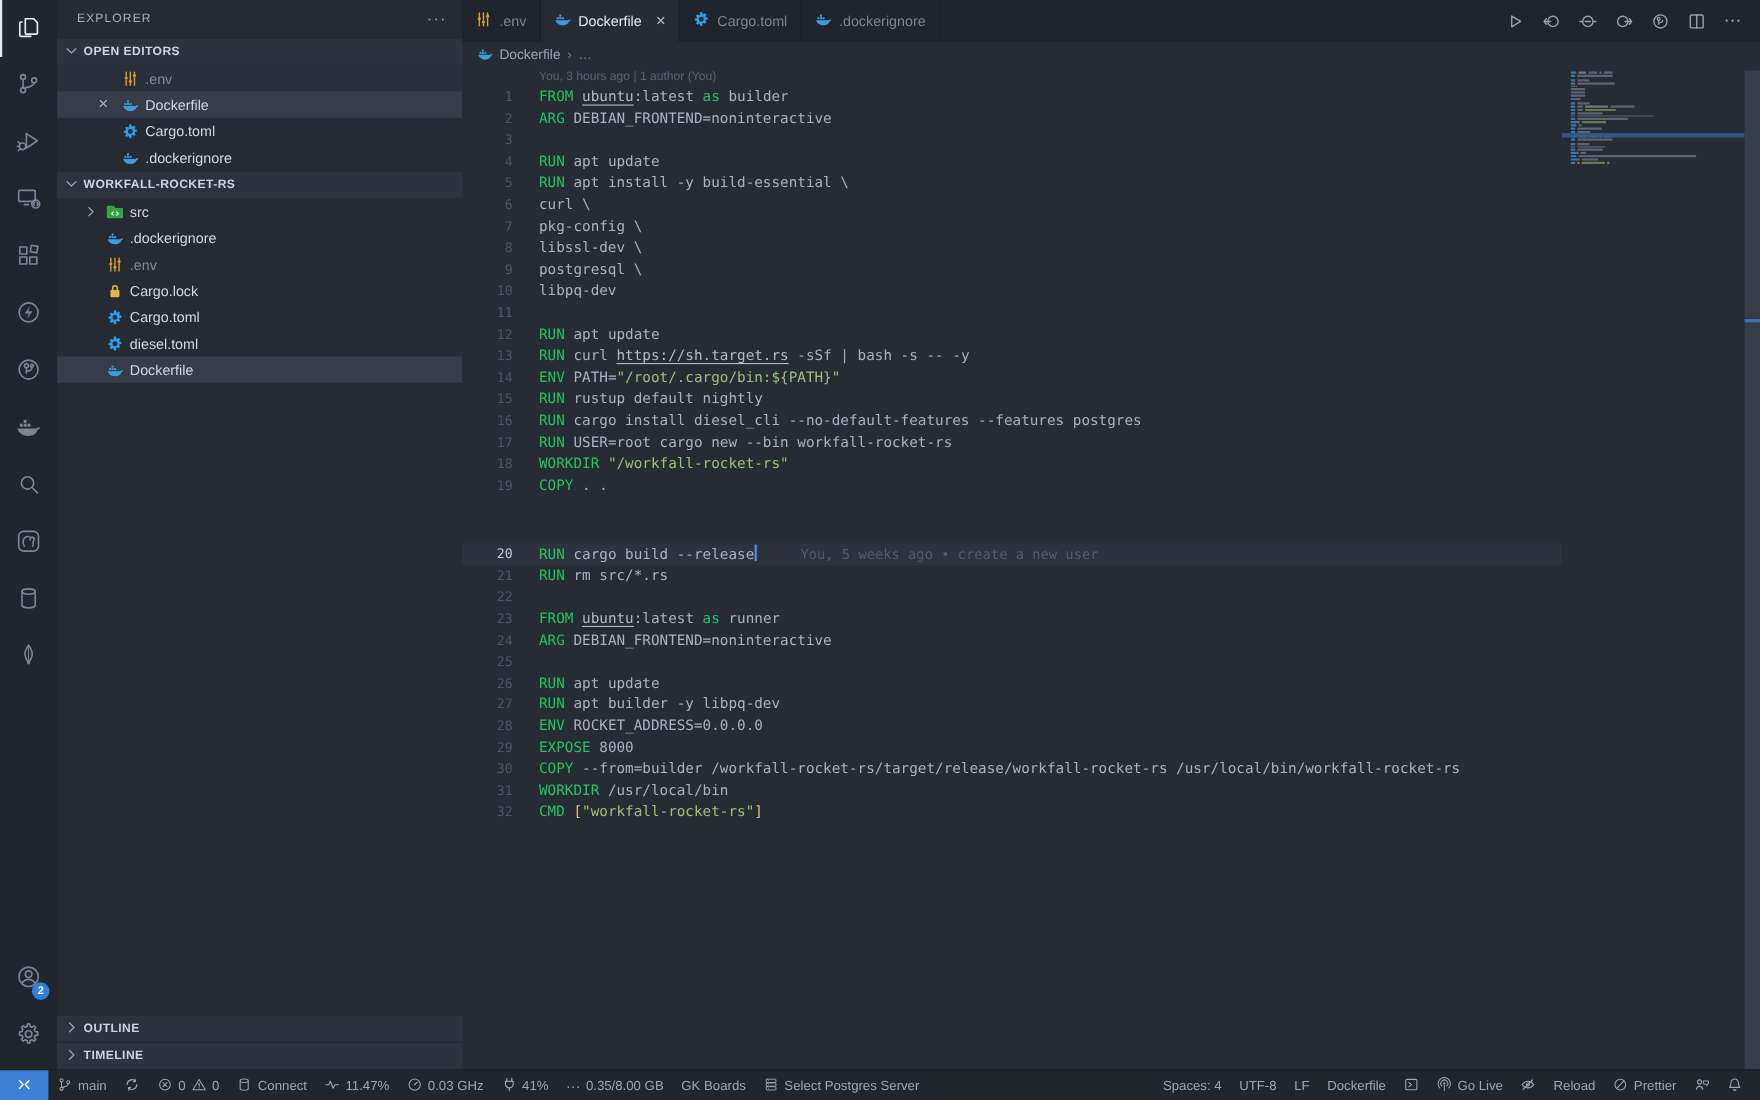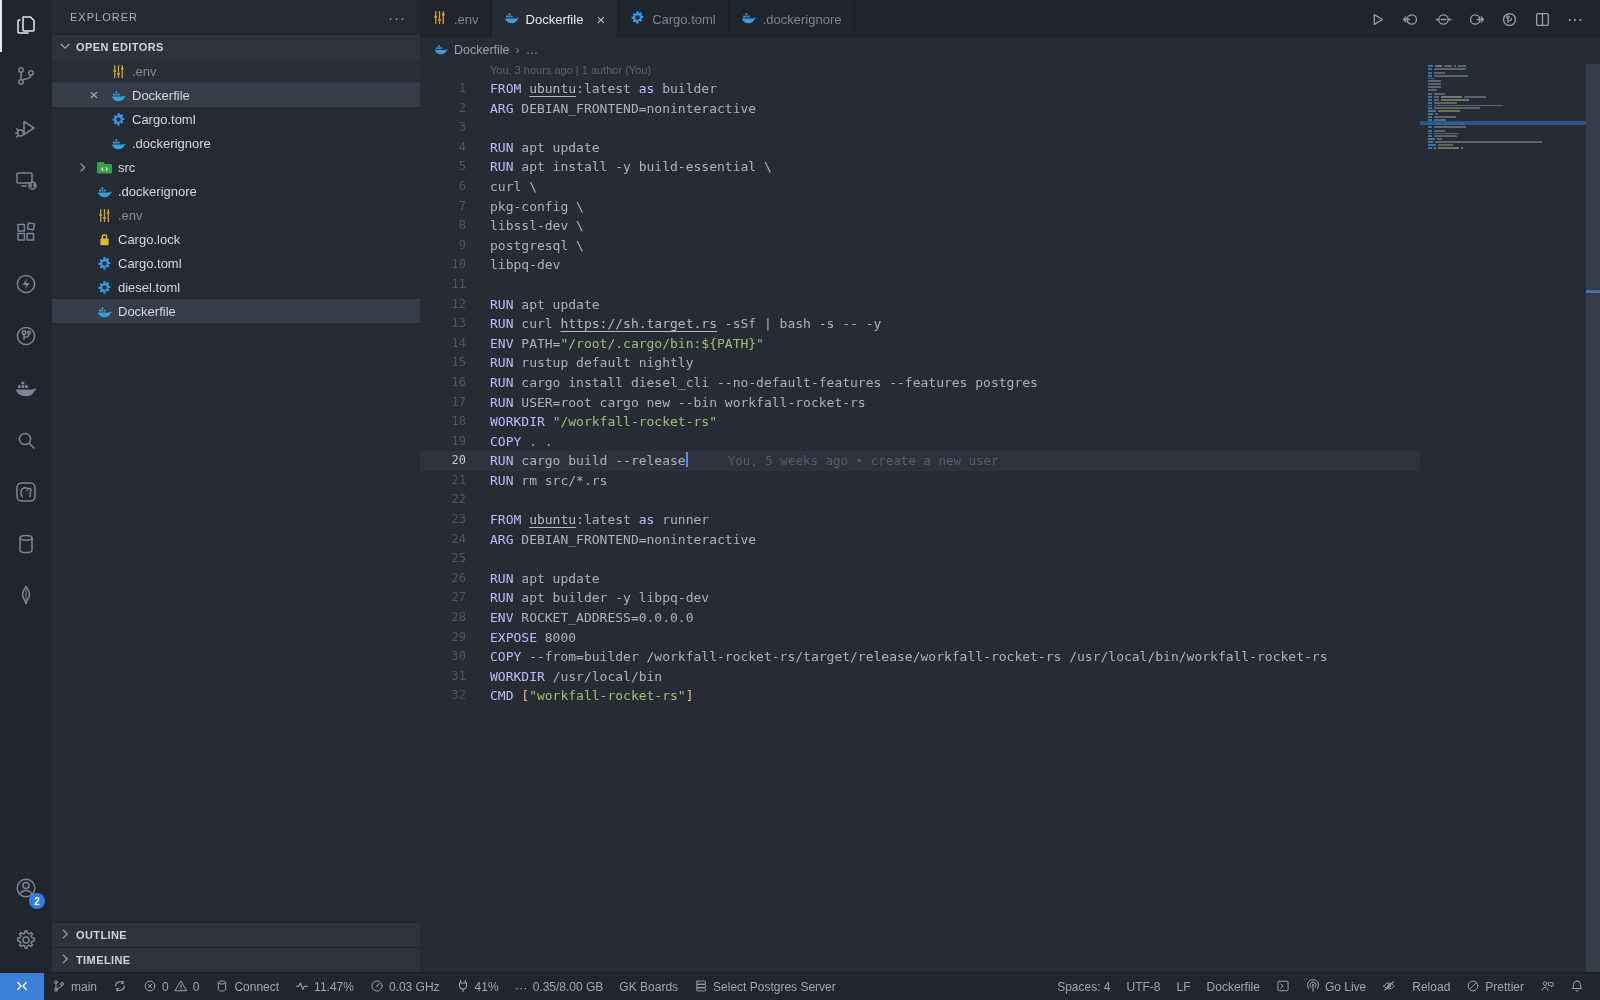--- a/index.html
+++ b/index.html
@@ -58,23 +58,23 @@
               font-size:12.5px;color:#9aa2ae;flex:none;}
   .breadcrumb .ficon svg{width:14px;height:14px;}
   .breadcrumb .sep{color:#7b8290;}
 
   .codearea{position:relative;flex:1;font-family:"DejaVu Sans Mono",monospace;font-size:13px;overflow:hidden;}
   .blame-top{height:17px;line-height:17px;padding-left:70px;font-size:11px;color:#5b6372;
              font-family:"Liberation Sans",sans-serif;}
   .cl{display:flex;height:19.6px;line-height:19.6px;white-space:pre;}
   .cl .num{width:46px;text-align:right;color:#4d5466;flex:none;font-size:12px;}
   .cl .txt{padding-left:24px;}
-  .cl.current{background:#2d323d;}
+  .cl.current{background:#2d323d;margin-top:43px;}
   .cl.current .num{color:#c2c8d2;}
-  .tk-k{color:#c4b5fd;}
+  .tk-k{color:#22c55e;}
   .tk-t{color:#abb2bf;}
   .tk-s{color:#98c379;}
   .tk-y{color:#e5c07b;}
   .tk-u{color:#b4bbc7;text-decoration:underline;text-underline-offset:3px;}
   .cursor{display:inline-block;width:2px;height:15px;background:#4f8ef7;vertical-align:-2px;}
   .iblame{color:#545d6d;padding-left:40px;font-size:12.5px;}
 
   
   .minimap{position:absolute;top:3px;right:14px;width:166px;bottom:0;background:#272b34;cursor:pointer;}
   .mm-line{display:flex;gap:2px;margin:0 0 1px 8px;}
@@ -255,20 +255,26 @@
             <svg viewBox="0 0 16 16" fill="currentColor" stroke="none" stroke-width="1.5" stroke-linecap="round" stroke-linejoin="round">
               <rect x="2.2" y="6" width="2" height="2"></rect>
               <rect x="4.7" y="6" width="2" height="2"></rect>
               <rect x="7.2" y="6" width="2" height="2"></rect>
               <rect x="4.7" y="3.5" width="2" height="2"></rect>
               <path d="M.9 9h12.3c.9-.8 1.8-1 2.7-.7-.2.9-.8 1.5-1.7 1.7-.6 2.5-2.9 4-6.2 4C4.6 14 2 12.3.9 9z"></path>
             </svg>
           </span>
           <span class="lbl">.dockerignore</span>
         </div>
+      </div>
+    <div class="sec-head" id="proj-head">
+        <span class="chev"><svg viewBox="0 0 16 16" fill="none" stroke="currentColor" stroke-width="1.5" stroke-linecap="round" stroke-linejoin="round">
+            <path d="M3.5 6 8 10.5 12.5 6" stroke-width="1.4"></path>
+          </svg></span>
+        <span>WORKFALL-ROCKET-RS</span>
       </div>
     <div id="proj-list">
         <div class="row tr-row">
           <span class="chev">
             <svg viewBox="0 0 16 16" fill="none" stroke="currentColor" stroke-width="1.5" stroke-linecap="round" stroke-linejoin="round">
               <path d="M6 3.5 10.5 8 6 12.5" stroke-width="1.4"></path>
             </svg>
           </span>
           <span class="ficon" style="color: rgb(53, 163, 68);">
             <svg viewBox="0 0 16 16" fill="none" stroke="currentColor" stroke-width="1.5" stroke-linecap="round" stroke-linejoin="round">

